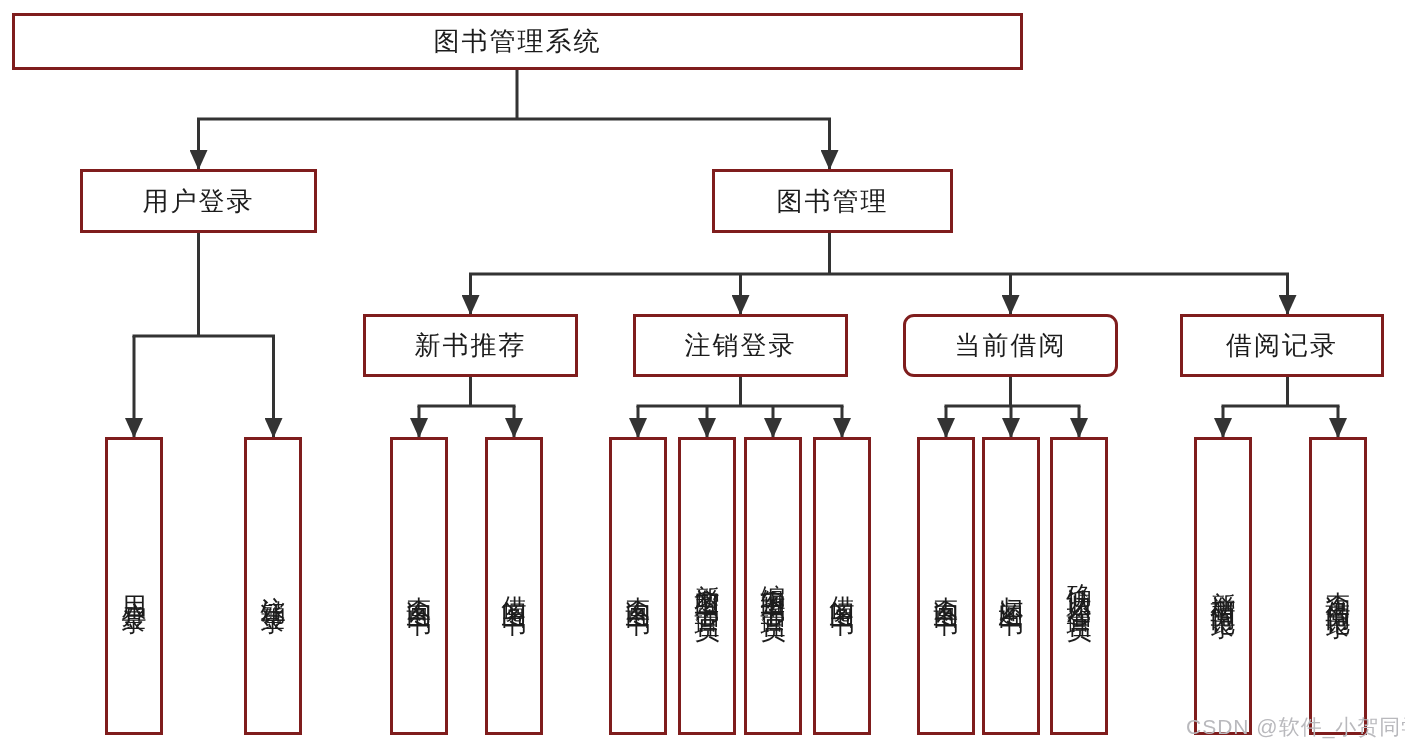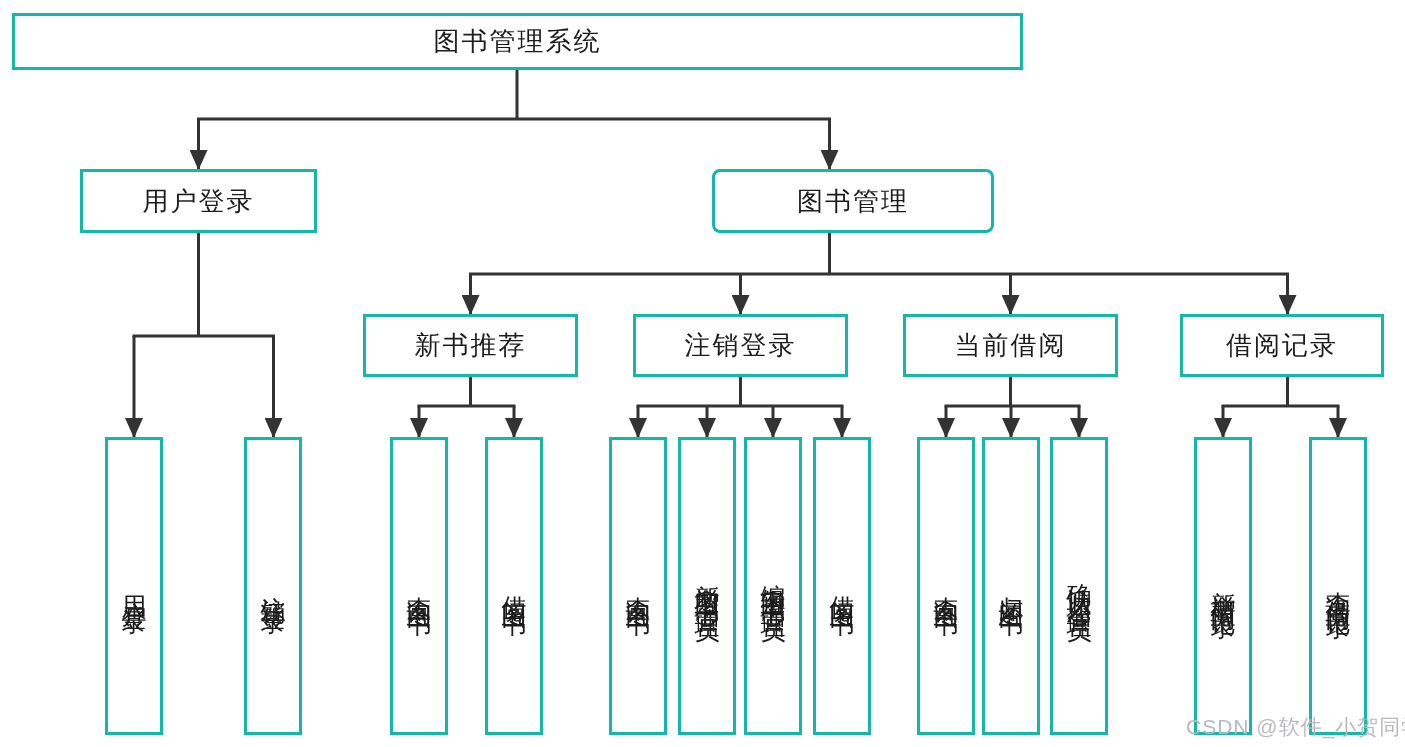--- a/index.html
+++ b/index.html
@@ -3,21 +3,21 @@
 <meta charset="utf-8">
 <style>
   html,body { margin:0; padding:0; background:#ffffff; }
   .canvas {
     position:relative; width:1405px; height:747px; background:#ffffff;
     font-family:"Liberation Sans","DejaVu Sans",sans-serif; overflow:hidden;
   }
   .wires { position:absolute; left:0; top:0; width:1405px; height:747px; }
   .node {
     position:absolute; box-sizing:border-box;
-    border:3px solid #14b8a6; background:#ffffff;
+    border:3px solid #7f1d1d; background:#ffffff;
     display:flex; align-items:center; justify-content:center;
     color:#1c1c1c;
   }
   .hlabel { font-size:26px; letter-spacing:2px; white-space:nowrap; }
   .leaf { width:58px; height:298px; top:437px; }
   .vlabel {
     writing-mode:vertical-rl; text-orientation:mixed;
     font-size:25px; letter-spacing:5px; line-height:1;
     color:#1c1c1c; white-space:nowrap;
   }
@@ -75,31 +75,31 @@
     </g>
   </svg>
 
   <div class="node" style="left:12px; top:13px; width:1011px; height:57px;">
     <span class="hlabel">图书管理系统</span>
   </div>
 
   <div class="node" style="left:80px; top:169px; width:237px; height:64px;">
     <span class="hlabel">用户登录</span>
   </div>
-  <div class="node" style="left:712px; top:169px; width:282px; height:64px;border-radius:8px;">
+  <div class="node" style="left:712px; top:169px; width:241px; height:64px;">
     <span class="hlabel">图书管理</span>
   </div>
 
   <div class="node" style="left:363px; top:314px; width:215px; height:63px;">
     <span class="hlabel">新书推荐</span>
   </div>
   <div class="node" style="left:633px; top:314px; width:215px; height:63px;">
     <span class="hlabel">注销登录</span>
   </div>
-  <div class="node" style="left:903px; top:314px; width:215px; height:63px;">
+  <div class="node" style="left:903px; top:314px; width:215px; height:63px;border-radius:11px;">
     <span class="hlabel">当前借阅</span>
   </div>
   <div class="node" style="left:1180px; top:314px; width:204px; height:63px;">
     <span class="hlabel">借阅记录</span>
   </div>
 
   <div class="node leaf" style="left:105px;">
     <span class="vlabel">用户登录</span>
   </div>
   <div class="node leaf" style="left:244px;">

